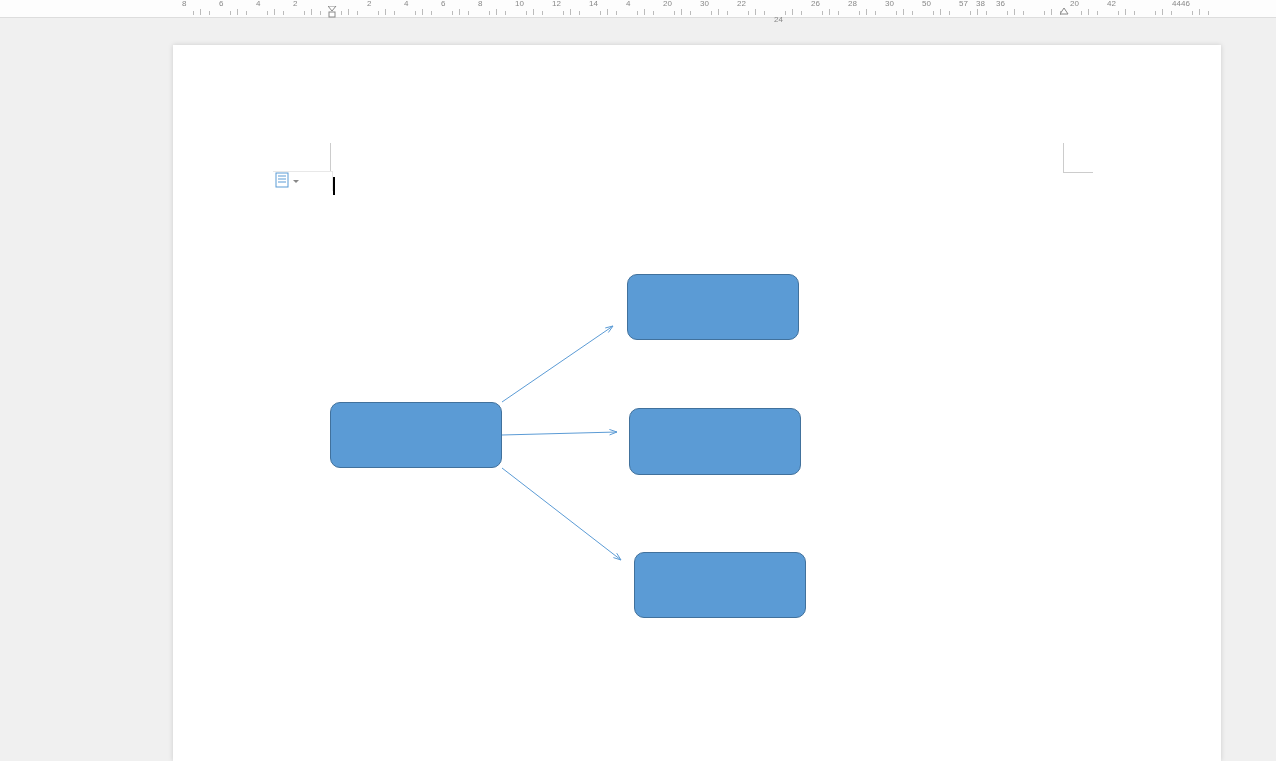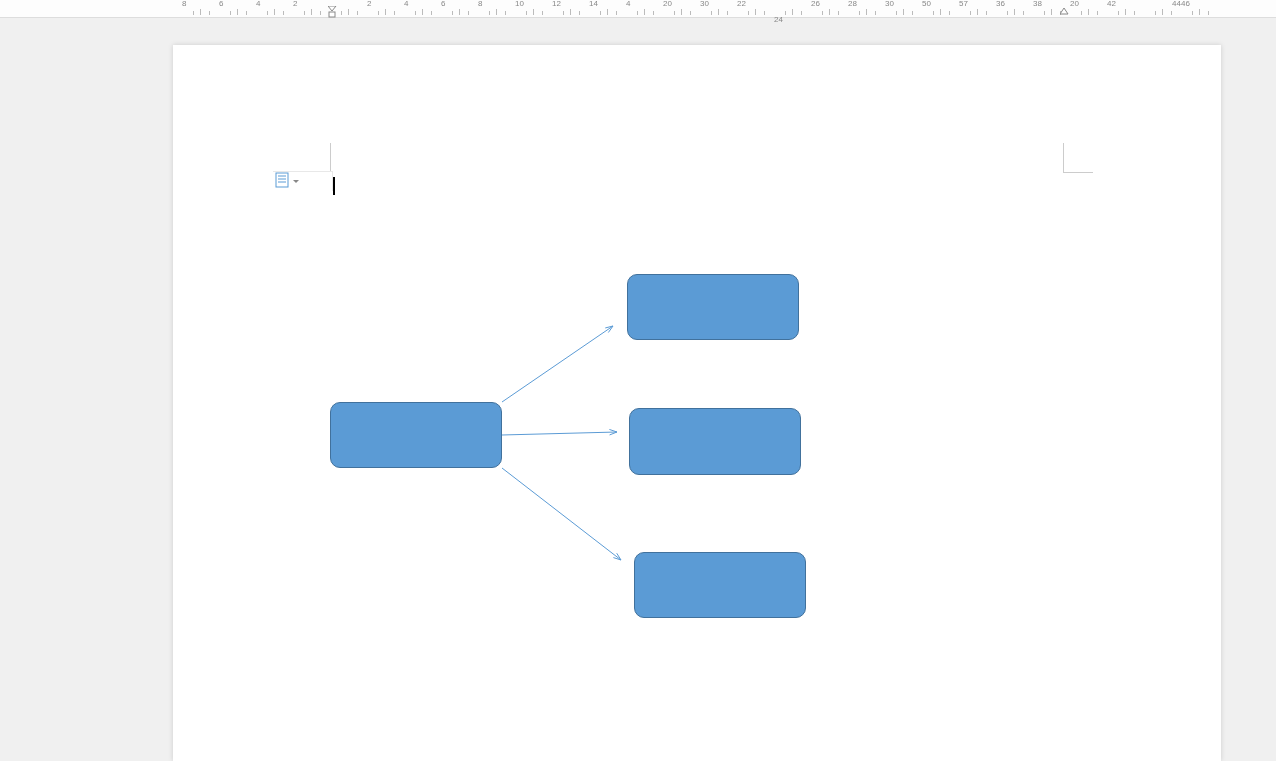--- a/index.html
+++ b/index.html
@@ -265,21 +265,21 @@
       </div>
       <div class="ruler-minor" style="left: 970px;"></div>
       <div class="ruler-minor" style="left: 986px;"></div>
       <div class="ruler-minor" style="left: 977px; height: 6px;"></div>
       <div class="ruler-tick" style="left: 996px;">
         <div class="ruler-num">36</div>
       </div>
       <div class="ruler-minor" style="left: 1007px;"></div>
       <div class="ruler-minor" style="left: 1023px;"></div>
       <div class="ruler-minor" style="left: 1014px; height: 6px;"></div>
-      <div class="ruler-tick" style="left: 1033px;">
+      <div class="ruler-tick" style="left: 976px;">
         <div class="ruler-num">38</div>
       </div>
       <div class="ruler-minor" style="left: 1044px;"></div>
       <div class="ruler-minor" style="left: 1060px;"></div>
       <div class="ruler-minor" style="left: 1051px; height: 6px;"></div>
       <div class="ruler-tick" style="left: 1070px;">
         <div class="ruler-num">20</div>
       </div>
       <div class="ruler-minor" style="left: 1081px;"></div>
       <div class="ruler-minor" style="left: 1097px;"></div>

